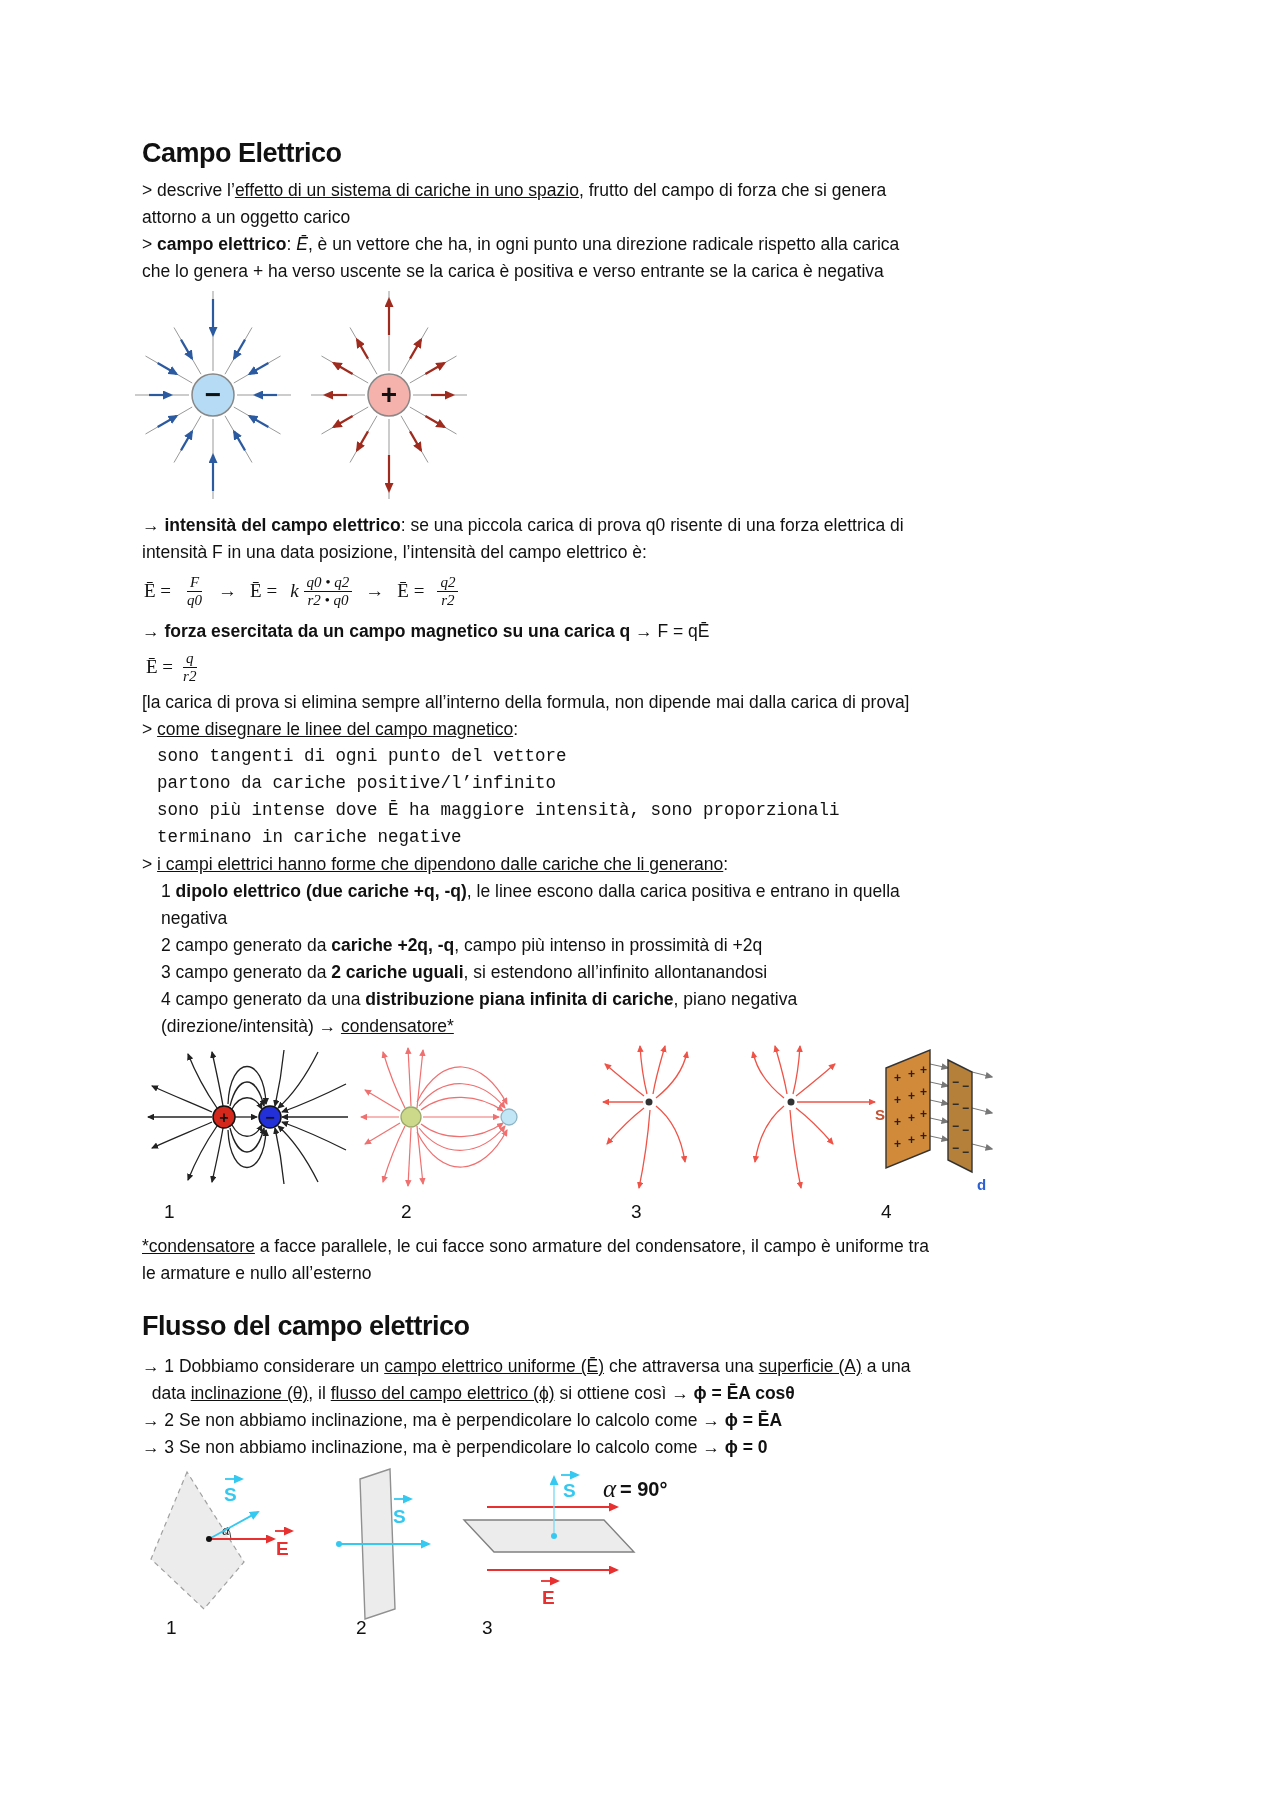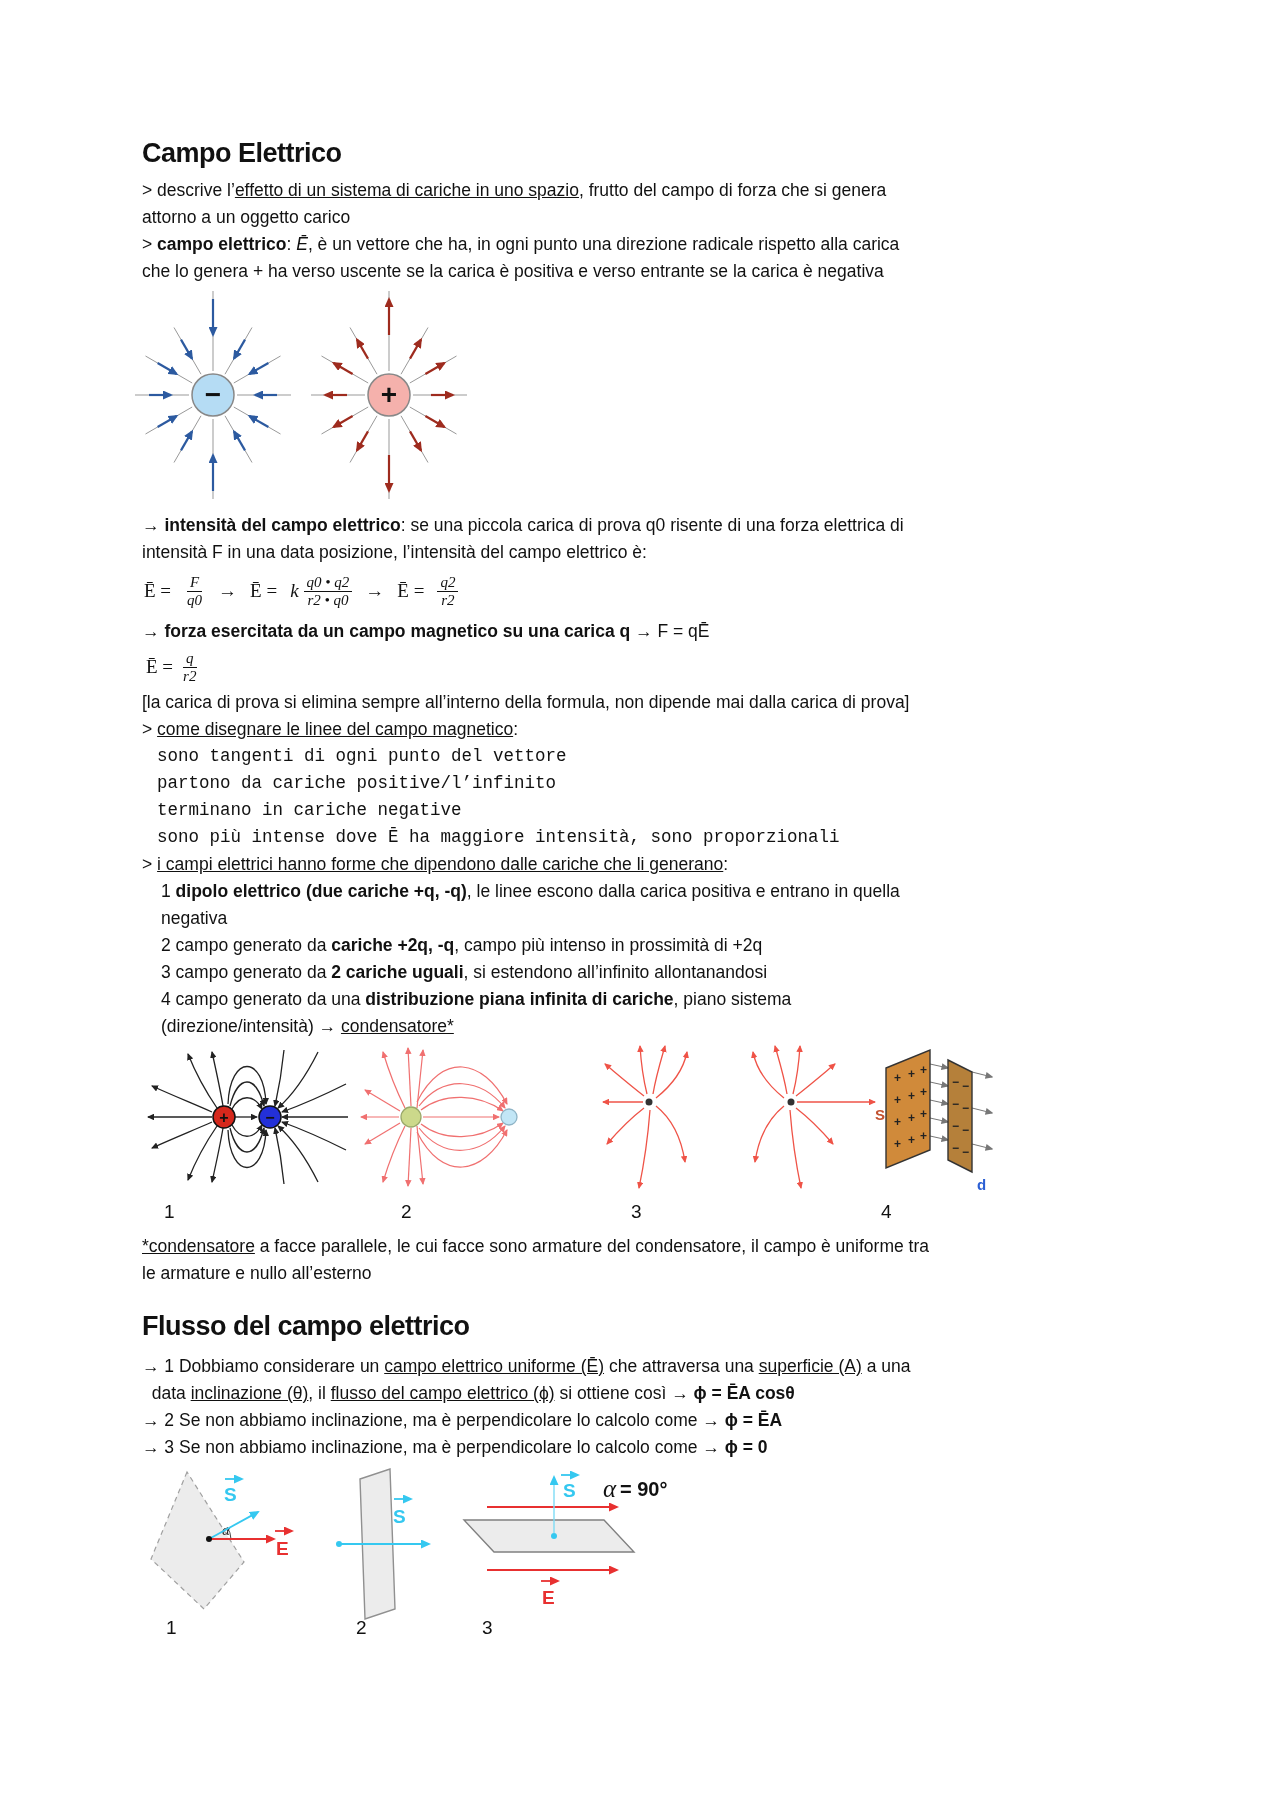--- a/index.html
+++ b/index.html
@@ -188,31 +188,31 @@
           <span class="den">r2</span>
         </span>
   </div>
 
   <p><span>[la carica di prova si elimina sempre all’interno della formula, non dipende mai dalla carica di prova]</span></p>
   <p><span>&gt; </span><span class="u">come disegnare le linee del campo magnetico</span><span>:</span></p>
 
   <div class="ind1">
     <p>sono tangenti di ogni punto del vettore</p>
     <p>partono da cariche positive/l’infinito</p>
+    <p>sono più intense dove Ē ha maggiore intensità, sono proporzionali</p>
     <p>terminano in cariche negative</p>
-    <p>sono più intense dove Ē ha maggiore intensità, sono proporzionali</p>
   </div>
 
   <p><span>&gt; </span><span class="u">i campi elettrici hanno forme che dipendono dalle cariche che li generano</span><span>:</span></p>
 
   <div class="ind2">
     <p><span>1 </span><span class="b">dipolo elettrico (due cariche +q, -q)</span><span>, le linee escono dalla carica positiva e entrano in quella</span><br><span>negativa</span></p>
     <p><span>2 campo generato da </span><span class="b">cariche +2q, -q</span><span>, campo più intenso in prossimità di +2q</span></p>
     <p><span>3 campo generato da </span><span class="b">2 cariche uguali</span><span>, si estendono all’infinito allontanandosi</span></p>
-    <p><span>4 campo generato da una </span><span class="b">distribuzione piana infinita di cariche</span><span>, piano sistema</span><br><span>(direzione/intensità) → </span><span class="u">condensatore*</span></p>
+    <p><span>4 campo generato da una </span><span class="b">distribuzione piana infinita di cariche</span><span>, piano negativa</span><br><span>(direzione/intensità) → </span><span class="u">condensatore*</span></p>
   </div>
 
   <div class="fig-row2">
 
     <svg style="left:0" width="212" height="146" viewBox="0 0 212 146">
       <g stroke="#222" stroke-width="1.3" fill="none" marker-end="url(#mkK)">
         <path d="M93,73 L115,73"></path>
         <path d="M90,65 C98,50 112,50 120,65"></path>
             <path d="M88,62 C96,30 114,30 122,62"></path>
             <path d="M86,60 C88,10 122,10 124,60"></path>

